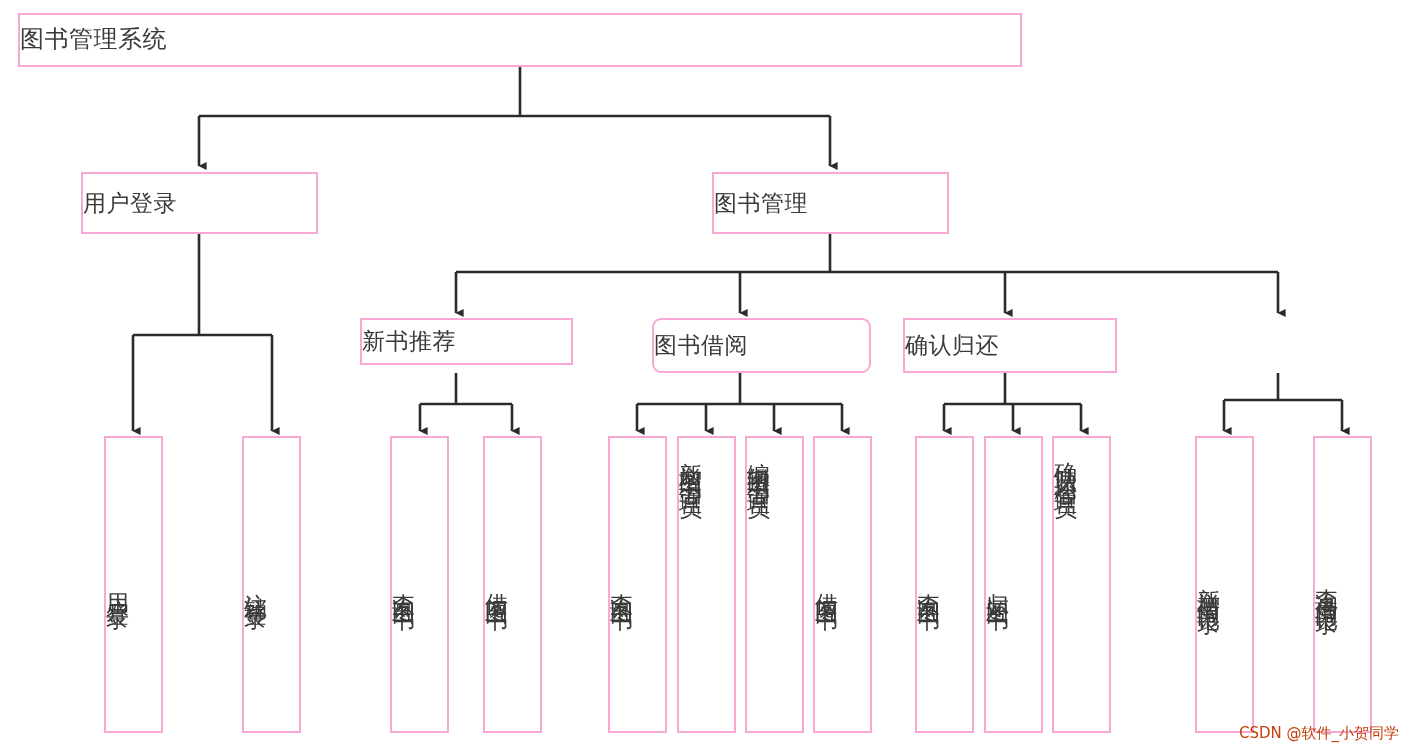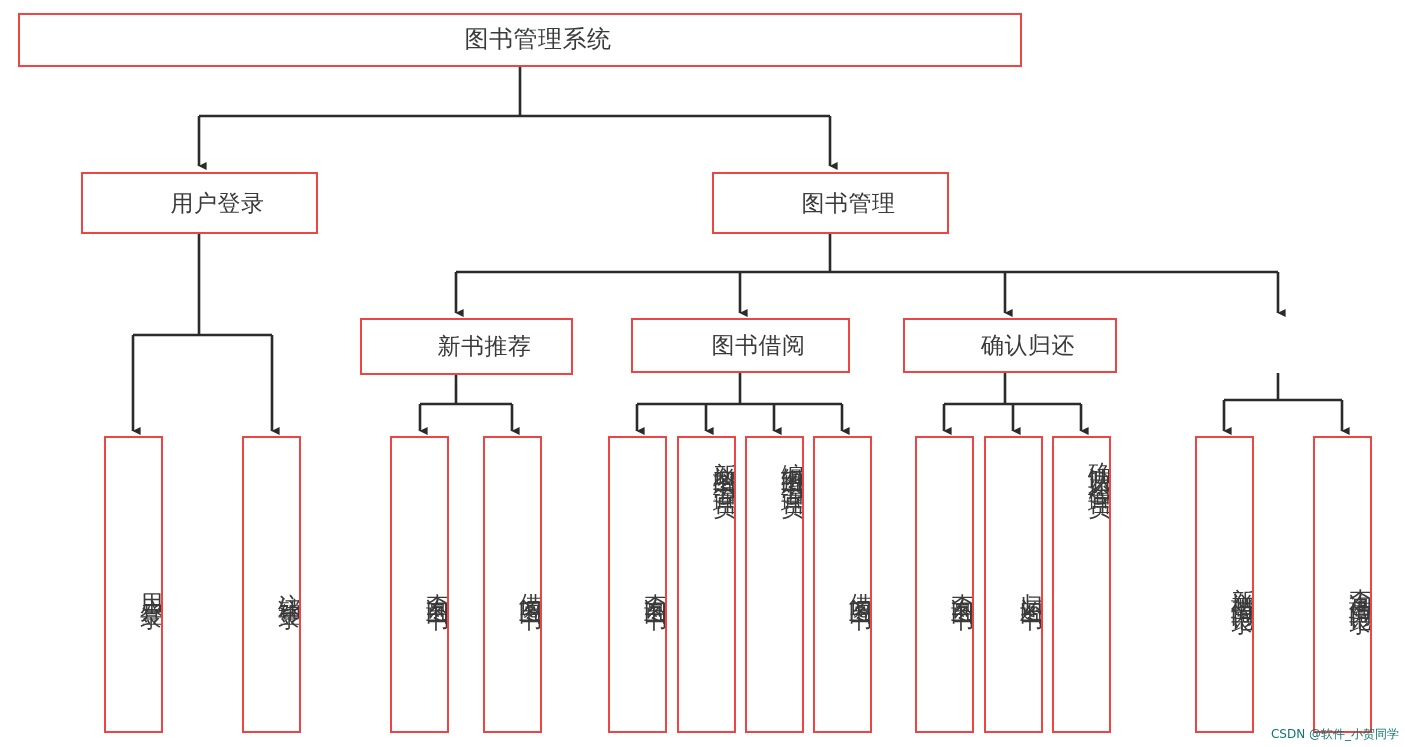--- a/index.html
+++ b/index.html
@@ -22,27 +22,25 @@
   #edge-layer {
     position: absolute;
     left: 0;
     top: 0;
     width: 1405px;
     height: 747px;
   }
   .node {
     position: absolute;
     box-sizing: border-box;
-    border: 2px solid #ef4444;
+    border: 2px solid #f9a8d4;
     background: #ffffff;
     display: flex;
     align-items: center;
-    justify-content: center;
     overflow: hidden;
-    padding-left: 36px;
   }
   .node-label {
     color: #3a3a3a;
     letter-spacing: 0.5px;
     text-align: center;
     line-height: 1.15;
     white-space: nowrap;
   }
   .node-horizontal .node-label {
     font-size: 23px;
@@ -62,22 +60,22 @@
     padding-top: 6px;
   }
   .node-vertical.align-mid {
     align-items: center;
     padding-top: 0;
   }
   #watermark {
     position: absolute;
     right: 6px;
     bottom: 4px;
-    font-size: 12px;
-    color: #0f766e;
+    font-size: 15px;
+    color: #c2410c;
     white-space: nowrap;
     font-family: "DejaVu Sans", "Liberation Sans", sans-serif;
   }
 </style>
 </head>
 <body>
 
 <div id="diagram-root">
 
   <svg id="edge-layer" viewBox="0 0 1405 747" width="1405" height="747" xmlns="http://www.w3.org/2000/svg">
@@ -138,25 +136,25 @@
   </div>
 
   <div class="node node-horizontal" style="left:81px; top:172px; width:237px; height:62px;">
     <span class="node-label">用户登录</span>
   </div>
 
   <div class="node node-horizontal" style="left:712px; top:172px; width:237px; height:62px;">
     <span class="node-label">图书管理</span>
   </div>
 
-  <div class="node node-horizontal" style="left:360px; top:318px; width:213px; height:57px;">
+  <div class="node node-horizontal" style="left:360px; top:318px; width:213px; height:47px;">
     <span class="node-label">新书推荐</span>
   </div>
 
-  <div class="node node-horizontal" style="left:631px; top:318px; width:219px; height:55px;">
+  <div class="node node-horizontal" style="left:652px; top:318px; width:219px; height:55px;border-radius:9px;">
     <span class="node-label">图书借阅</span>
   </div>
 
   <div class="node node-horizontal" style="left:903px; top:318px; width:214px; height:55px;">
     <span class="node-label">确认归还</span>
   </div>
 
 
   <div class="node node-vertical align-mid" style="left:104px; top:436px; width:59px; height:297px;">
     <span class="node-label">用户登录</span>

